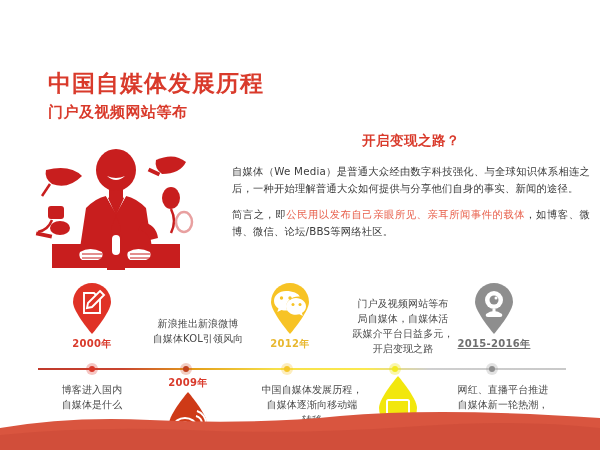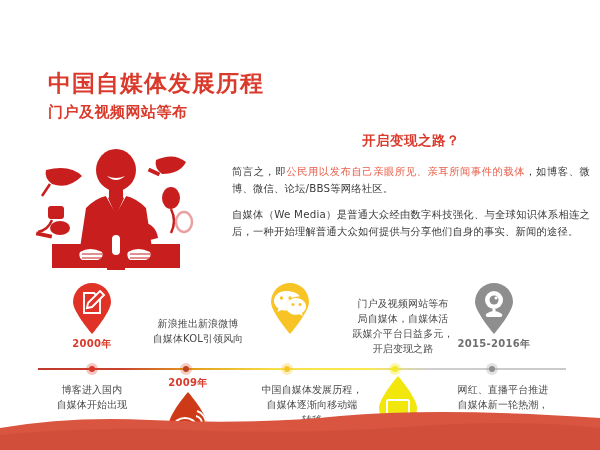--- a/index.html
+++ b/index.html
@@ -126,22 +126,22 @@
         <path d="M163 73 q6 12 0 24" stroke="#c81e1e" stroke-width="2.5" fill="none"></path>
         <ellipse cx="176" cy="86" rx="8" ry="10" fill="none" stroke="#e8a0a0" stroke-width="2.5"></ellipse>
 
         <path d="M134 86 q14 2 16 16 l-8 2 q-4 -10 -12 -10 Z"></path>
       </g>
     </svg>
   </div>
 
   <div class="panel">
     <div class="panel-title">开启变现之路？</div>
+    <p>自媒体（We Media）是普通大众经由数字科技强化、与全球知识体系相连之后，一种开始理解普通大众如何提供与分享他们自身的事实、新闻的途径。</p>
     <p><span>简言之，即</span><span class="hl">公民用以发布自己亲眼所见、亲耳所闻事件的载体</span><span>，如博客、微博、微信、论坛/BBS等网络社区。</span></p>
-    <p>自媒体（We Media）是普通大众经由数字科技强化、与全球知识体系相连之后，一种开始理解普通大众如何提供与分享他们自身的事实、新闻的途径。</p>
   </div>
 
   <div class="tl-line"></div>
 
   <div class="tl-dot" style="left:92px;background:rgba(224,50,38,.28);">
     <span class="core" style="background:#d8392b;"></span>
   </div>
   <div class="tl-dot" style="left:186px;background:rgba(209,80,40,.28);">
     <span class="core" style="background:#c0431f;"></span>
   </div>
@@ -161,21 +161,21 @@
         <path d="M22 52 C22 52 3 30 3 20 A19 19 0 1 1 41 20 C41 30 22 52 22 52 Z" fill="#e03226"></path>
         <g fill="none" stroke="#ffffff" stroke-width="1.9">
           <path d="M14 11 h10 l6 6 v14 h-16 Z"></path>
           <path d="M30 9 l4 4 -12 12 -5 1 1 -5 Z" fill="#e03226"></path>
         </g>
       </svg>
     </div>
     <div class="year" style="color:#d93a2b;">2000年</div>
   </div>
   <div class="float-desc desc" style="left:92px;top:334px;white-space:pre-line;">博客进入国内
-自媒体开始出现</div>
+自媒体是什么</div>
 
   <div class="float-desc desc" style="left:198px;top:268px;white-space:pre-line;width:140px;">新浪推出新浪微博
 自媒体KOL引领风向</div>
   <div class="marker m-below" style="left:188px;top:328px;">
     <div class="year" style="color:#d93a2b;">2009年</div>
     <div class="pin">
       <svg viewBox="0 0 44 52" xmlns="http://www.w3.org/2000/svg">
         <path d="M22 0 C22 0 41 22 41 32 A19 19 0 1 1 3 32 C3 22 22 0 22 0 Z" fill="#ce3a17"></path>
         <g fill="none" stroke="#ffffff" stroke-width="2">
           <ellipse cx="19" cy="34" rx="11" ry="8"></ellipse>
@@ -196,20 +196,21 @@
           <path d="M38 24.4 c0 -4.6 -4.5 -8.3 -10 -8.3 s-10 3.7 -10 8.3 4.5 8.3 10 8.3 c1.2 0 2.3 -.15 3.4 -.45 l3.5 1.8 -1 -3 C36.4 29.4 38 27.1 38 24.4 Z"></path>
         </g>
         <g fill="#f7c325">
           <circle cx="13.5" cy="16" r="1.7"></circle>
             <circle cx="22" cy="16" r="1.7"></circle>
           <circle cx="25" cy="22.5" r="1.5"></circle>
             <circle cx="32" cy="22.5" r="1.5"></circle>
         </g>
       </svg>
     </div>
+    <div class="year" style="color:#e8b830;">2012年</div>
   </div>
   <div class="float-desc desc" style="left:312px;top:334px;white-space:pre-line;width:150px;">中国自媒体发展历程，
 自媒体逐渐向移动端
 转移</div>
 
   <div class="float-desc desc" style="left:403px;top:248px;white-space:pre-line;width:120px;">门户及视频网站等布
 局自媒体，自媒体活
 跃媒介平台日益多元，
 开启变现之路</div>
   <div class="marker m-below" style="left:398px;top:328px;">
@@ -231,21 +232,21 @@
         <path d="M22 52 C22 52 3 30 3 20 A19 19 0 1 1 41 20 C41 30 22 52 22 52 Z" fill="#8e8e8e"></path>
         <g fill="#ffffff">
           <circle cx="22" cy="18" r="9"></circle>
           <path d="M14 32 q8 -6 16 0 q1 3 -2 3 h-12 q-3 0 -2 -3 Z"></path>
         </g>
         <circle cx="22" cy="18" r="4.5" fill="#8e8e8e"></circle>
         <circle cx="24" cy="16" r="1.5" fill="#ffffff"></circle>
         <rect x="20.5" y="27" width="3" height="4" fill="#ffffff"></rect>
       </svg>
     </div>
-    <div class="year" style="color:#6f6f6f;">2015-2016年</div>
+    <div class="year" style="color:#6f6f6f;text-decoration:underline;">2015-2016年</div>
   </div>
   <div class="float-desc desc" style="left:503px;top:334px;white-space:pre-line;width:136px;">网红、直播平台推进
 自媒体新一轮热潮，
 步入黄金时代</div>
 
   <div class="source">来源：公开资料整理。</div>
 
   <div class="wave">
     <svg viewBox="0 0 600 48" preserveAspectRatio="none" xmlns="http://www.w3.org/2000/svg">
       <path d="M0 26 Q70 14 150 18 Q250 23 340 14 Q440 5 600 16 L600 48 L0 48 Z" fill="#d9553f"></path>

